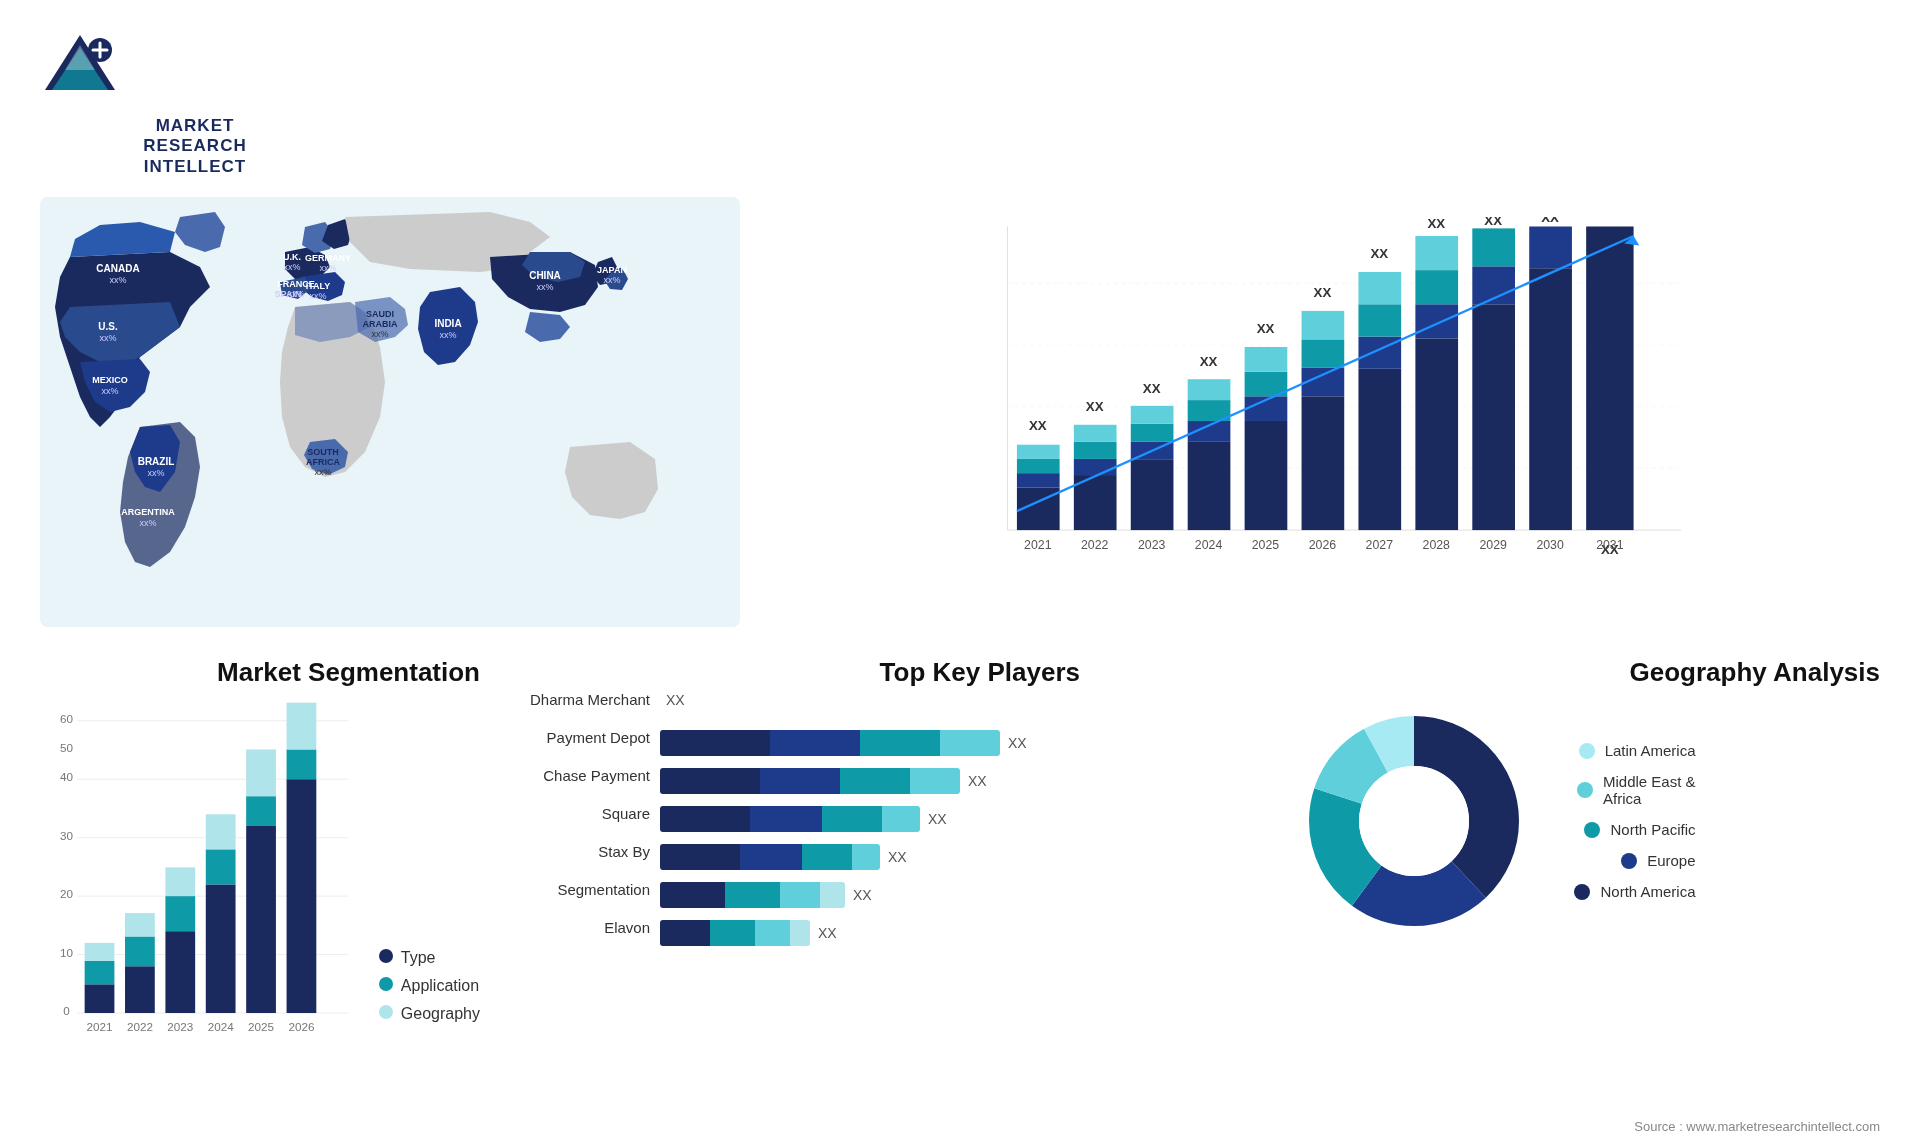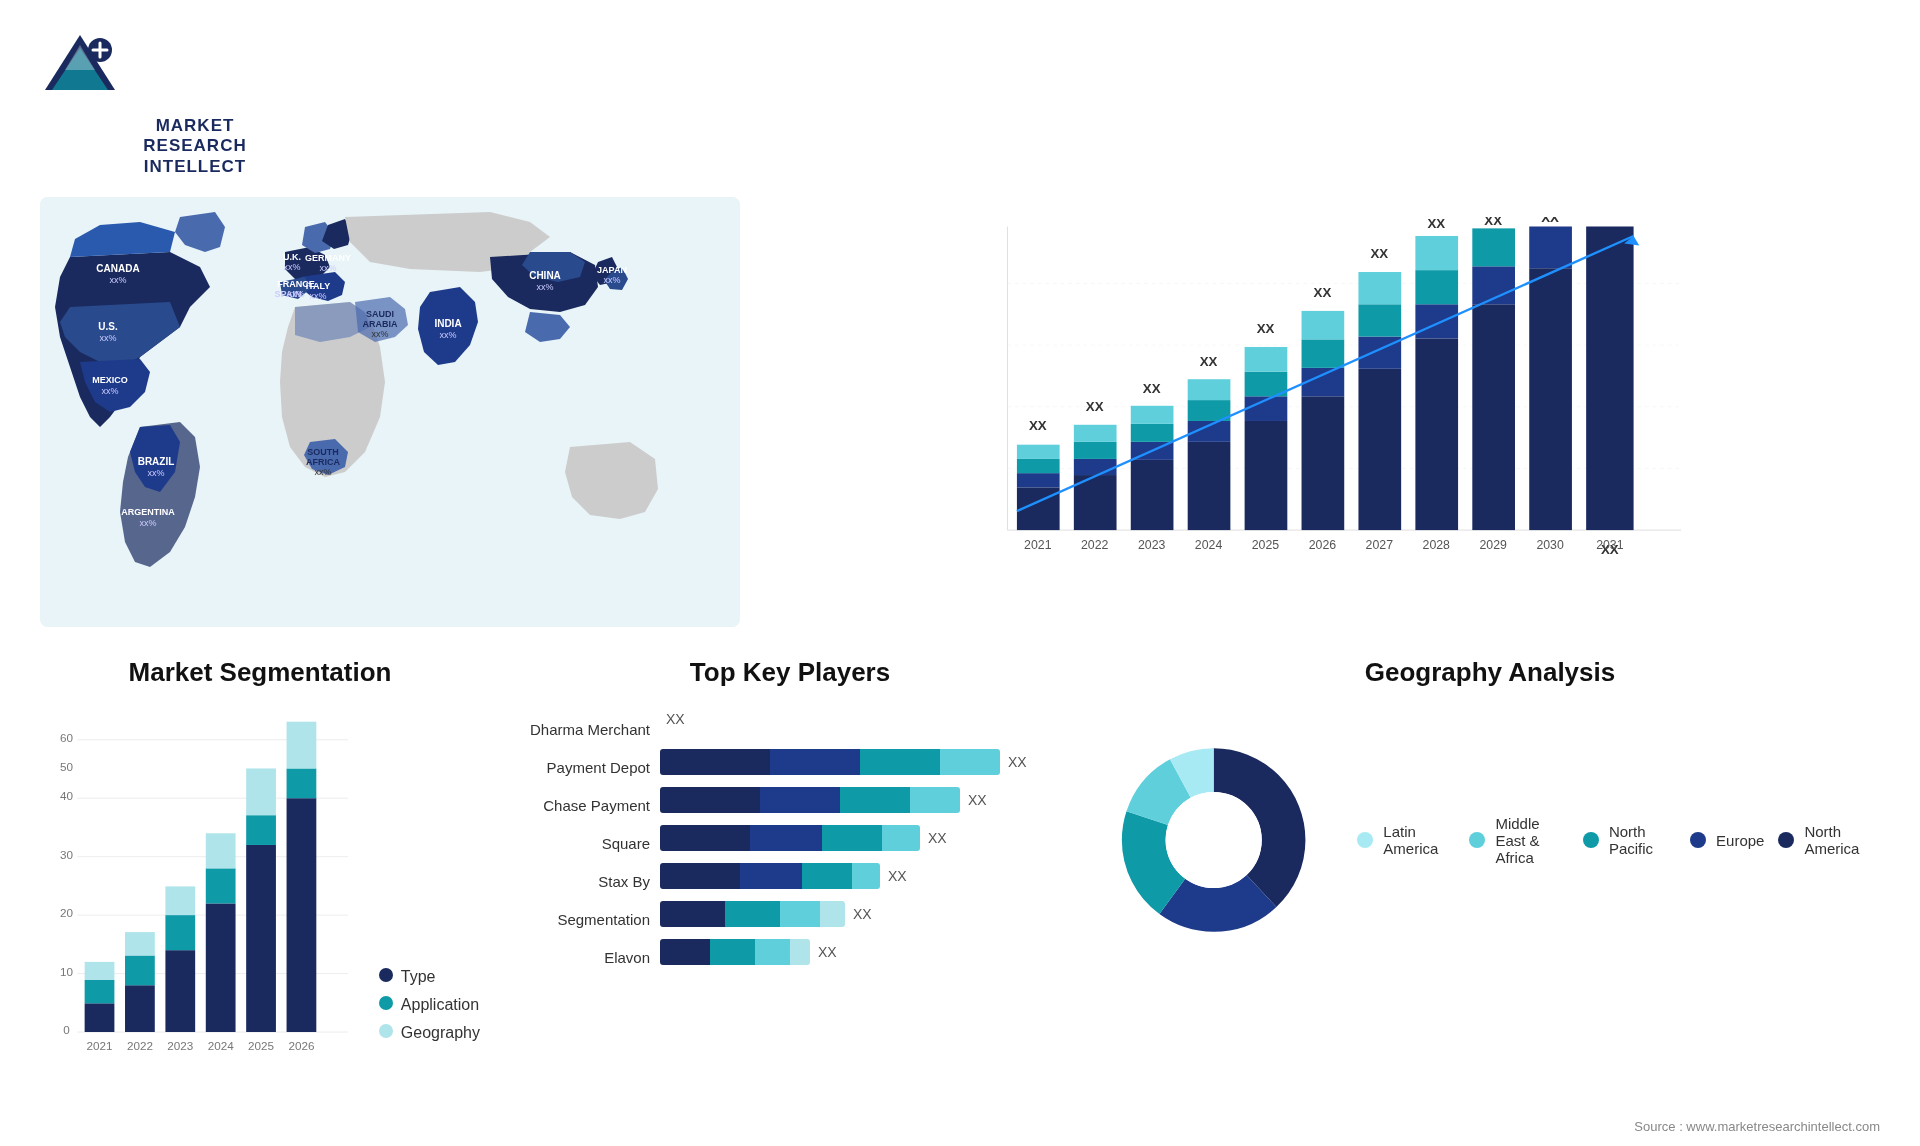--- a/index.html
+++ b/index.html
@@ -94,22 +94,22 @@
     }
 
     .regional-panel {
       flex: 1;
     }
 
     .panel-title {
       font-size: 26px;
       font-weight: 700;
       color: #111;
-      margin-bottom: 22px;
-      text-align: center;
+      margin-bottom: 3px;
+      text-align: right;
     }
 
     
     .world-map {
       width: 100%;
       height: 100%;
     }
 
     .bar-chart-svg {
       width: 100%;
@@ -153,21 +153,21 @@
     
     .players-list {
       display: flex;
       flex-direction: column;
       gap: 10px;
       padding: 0 10px;
     }
 
     .player-row {
       display: flex;
-      align-items: flex-end;
+      align-items: flex-start;
       gap: 10px;
     }
 
     .player-name {
       font-size: 15px;
       color: #333;
       width: 140px;
       text-align: right;
       flex-shrink: 0;
     }
@@ -193,22 +193,23 @@
       gap: 30px;
     }
 
     .donut-svg {
       width: 260px;
       height: 260px;
     }
 
     .regional-legend {
       display: flex;
-      flex-direction: row;
+      flex-direction: column;
       gap: 14px;
+      align-items: flex-end;
     }
 
     .reg-legend-item {
       display: flex;
       align-items: center;
       gap: 10px;
       font-size: 15px;
       color: #333;
     }
 

